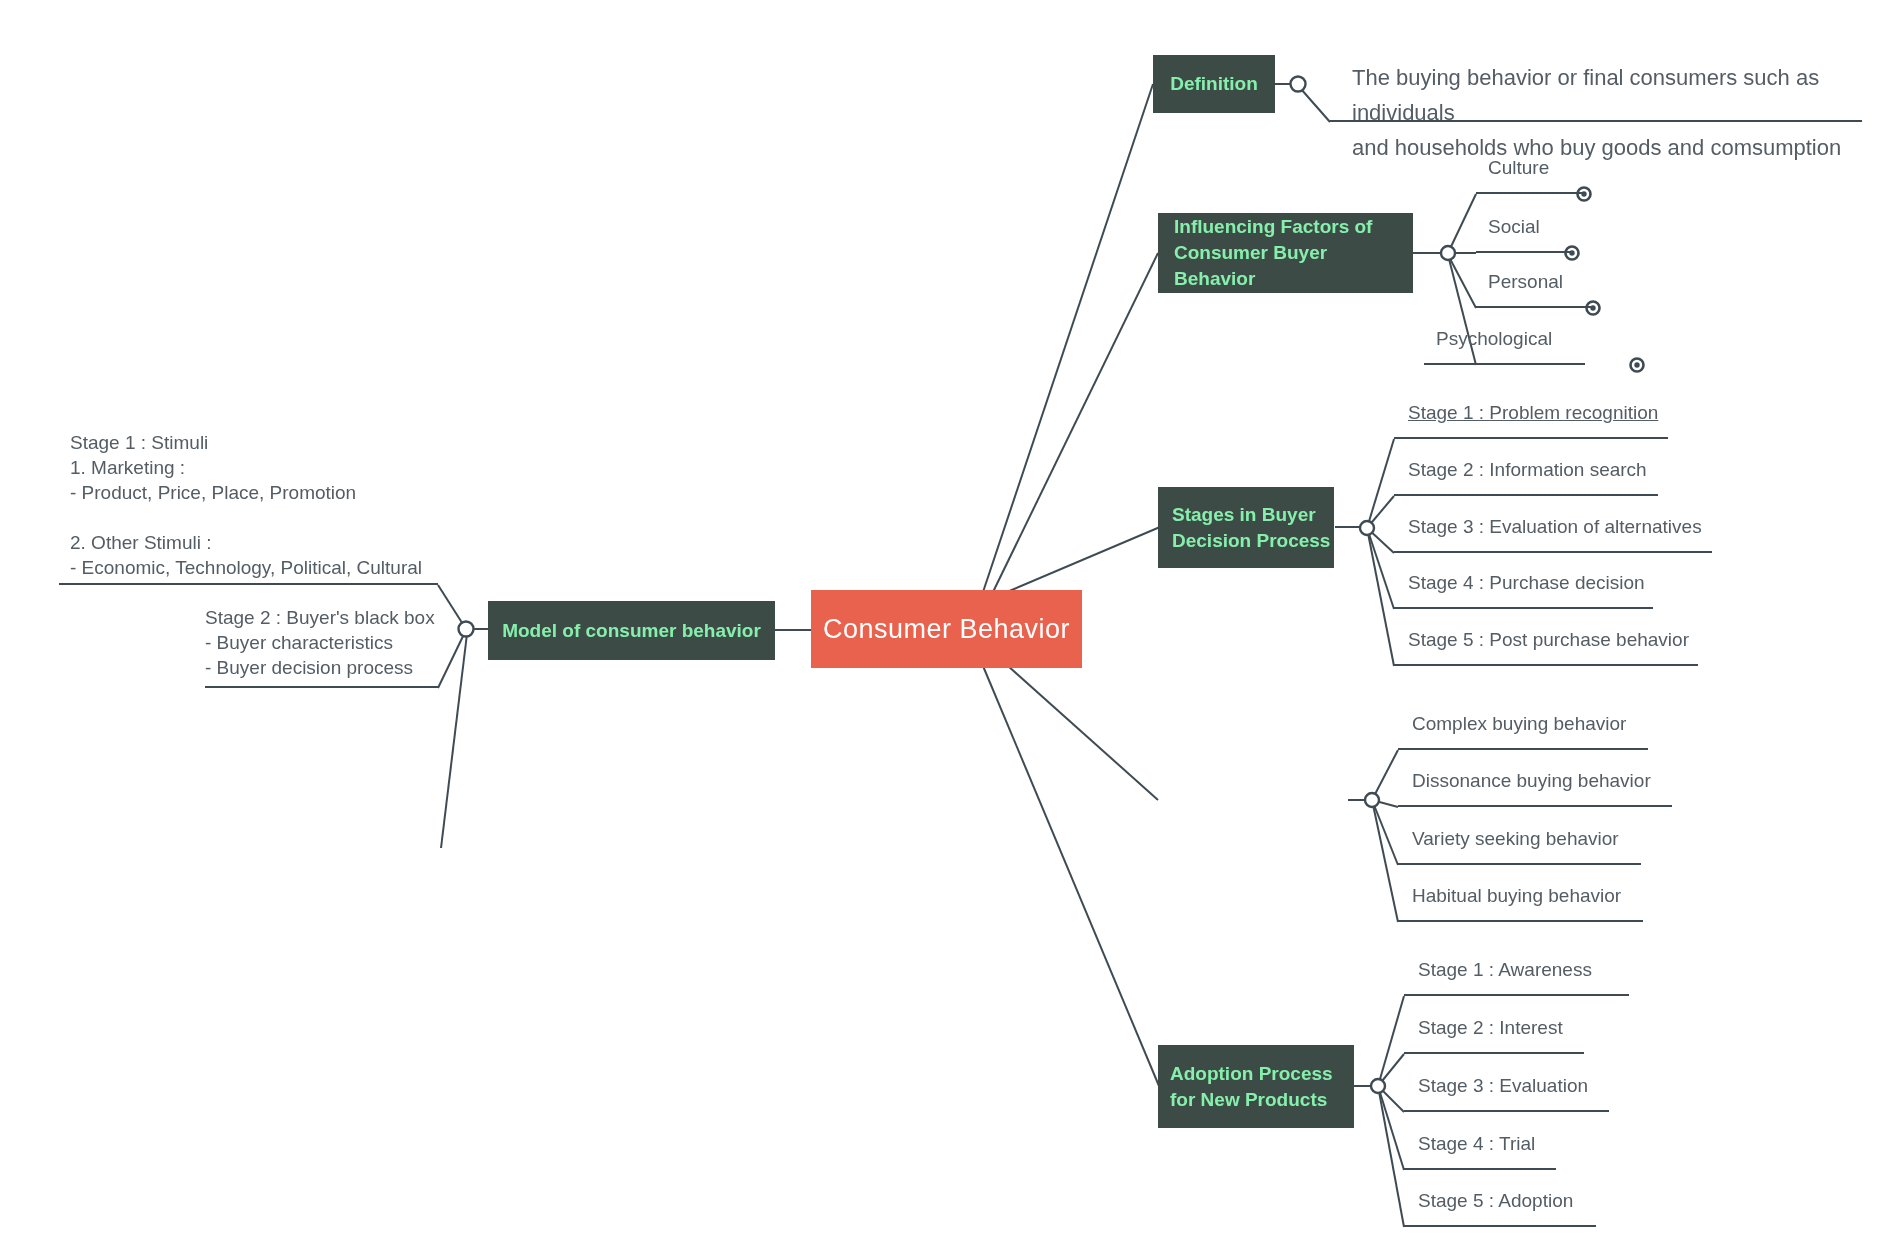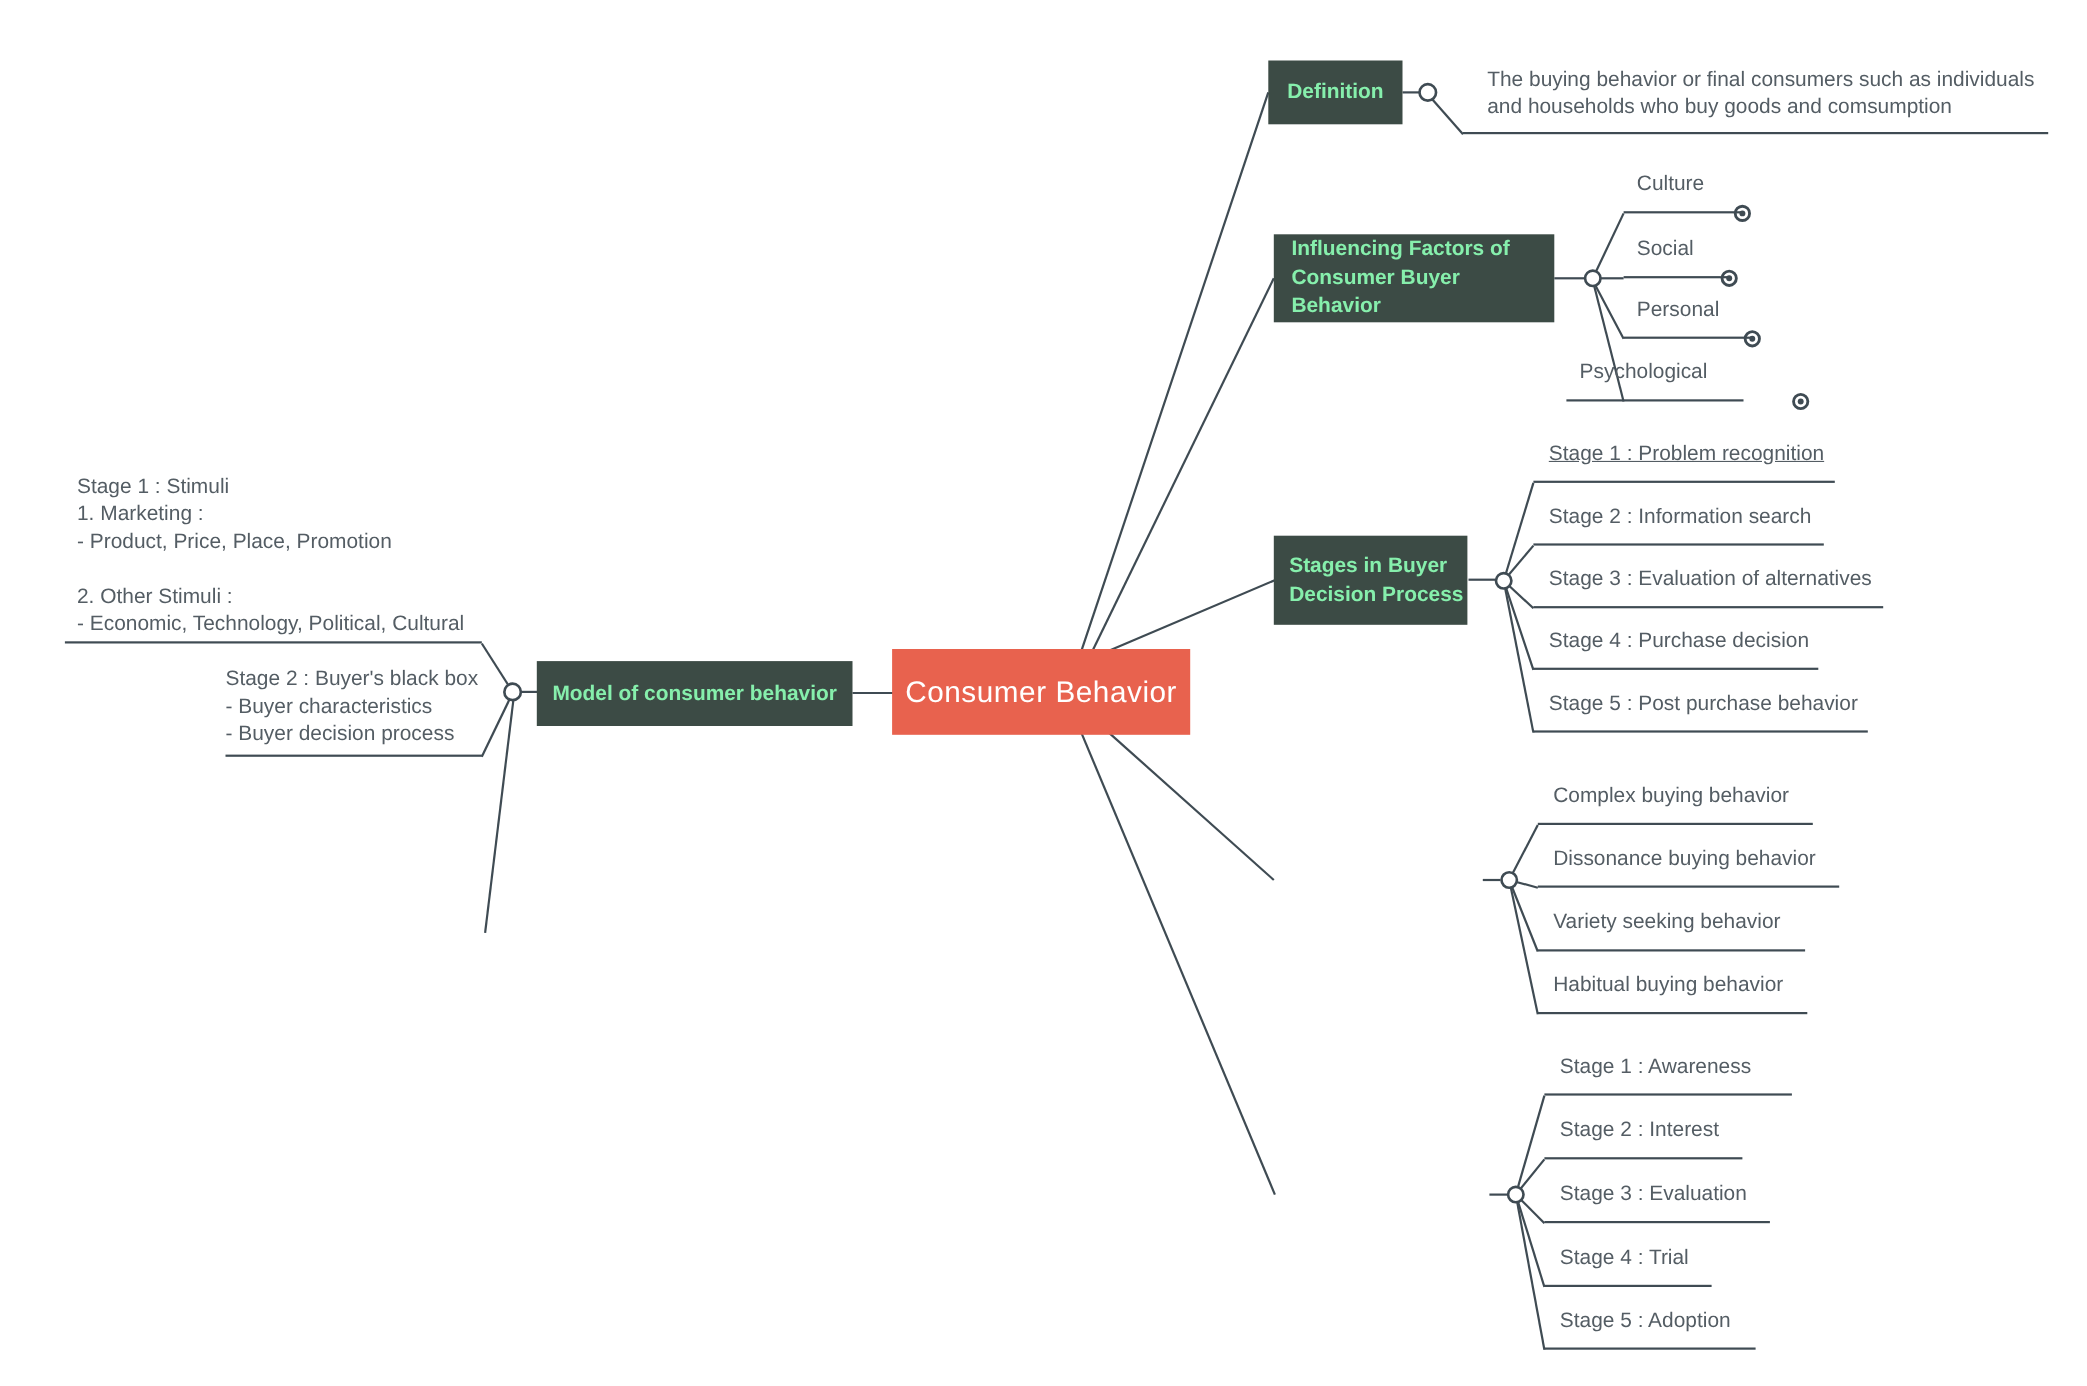--- a/index.html
+++ b/index.html
@@ -31,21 +31,21 @@
     font-size:19px;line-height:24px;color:var(--txt);white-space:nowrap;
   }
   .textblock{
     position:absolute;box-sizing:border-box;
     border-bottom:2px solid var(--line);
     font-size:19px;line-height:25px;color:var(--txt);white-space:pre-line;
   }
   .defleaf{
     position:absolute;box-sizing:border-box;
     border-bottom:2px solid var(--line);
-    font-size:19px;line-height:25px;color:var(--txt);white-space:pre-line;
+    font-size:22px;line-height:35px;color:var(--txt);white-space:pre-line;
   }
 </style>
 </head>
 <body>
 
 <div class="canvas">
 
   <svg class="wires" width="1897" height="1260" viewBox="0 0 1897 1260">
     <g stroke="#3F4B53" stroke-width="2" fill="none">
 
@@ -130,20 +130,22 @@
 - Economic, Technology, Political, Cultural</div>
   <div class="textblock" style="left:205px;top:605px;width:233px;height:83px;">Stage 2 : Buyer's black box
 - Buyer characteristics
 - Buyer decision process</div>
 
   <div class="node center-label" style="left:1153px;top:55px;width:122px;height:58px;">Definition</div>
   <div class="node" style="left:1158px;top:213px;width:255px;height:80px;padding-left:16px;">Influencing Factors of
 Consumer Buyer Behavior</div>
   <div class="node" style="left:1158px;top:487px;width:176px;height:81px;padding-left:14px;">Stages in Buyer
 Decision Process</div>
+  <div class="node" style="left:1158px;top:1045px;width:196px;height:83px;padding-left:12px;">Adoption Process
+for New Products</div>
 
   <div class="defleaf" style="left:1330px;top:60px;width:532px;height:62px;padding-left:22px;">The buying behavior or final consumers such as individuals
 and households who buy goods and comsumption</div>
 
   <div class="leaf" style="left:1476px;top:156px;width:108px;padding-left:12px;">Culture</div>
   <div class="leaf" style="left:1476px;top:215px;width:96px;padding-left:12px;">Social</div>
   <div class="leaf" style="left:1476px;top:270px;width:117px;padding-left:12px;">Personal</div>
   <div class="leaf" style="left:1424px;top:327px;width:161px;padding-left:12px;">Psychological</div>
 
   <div class="leaf" style="left:1394px;top:401px;width:274px;padding-left:14px;text-decoration:underline;">Stage 1 : Problem recognition</div>

